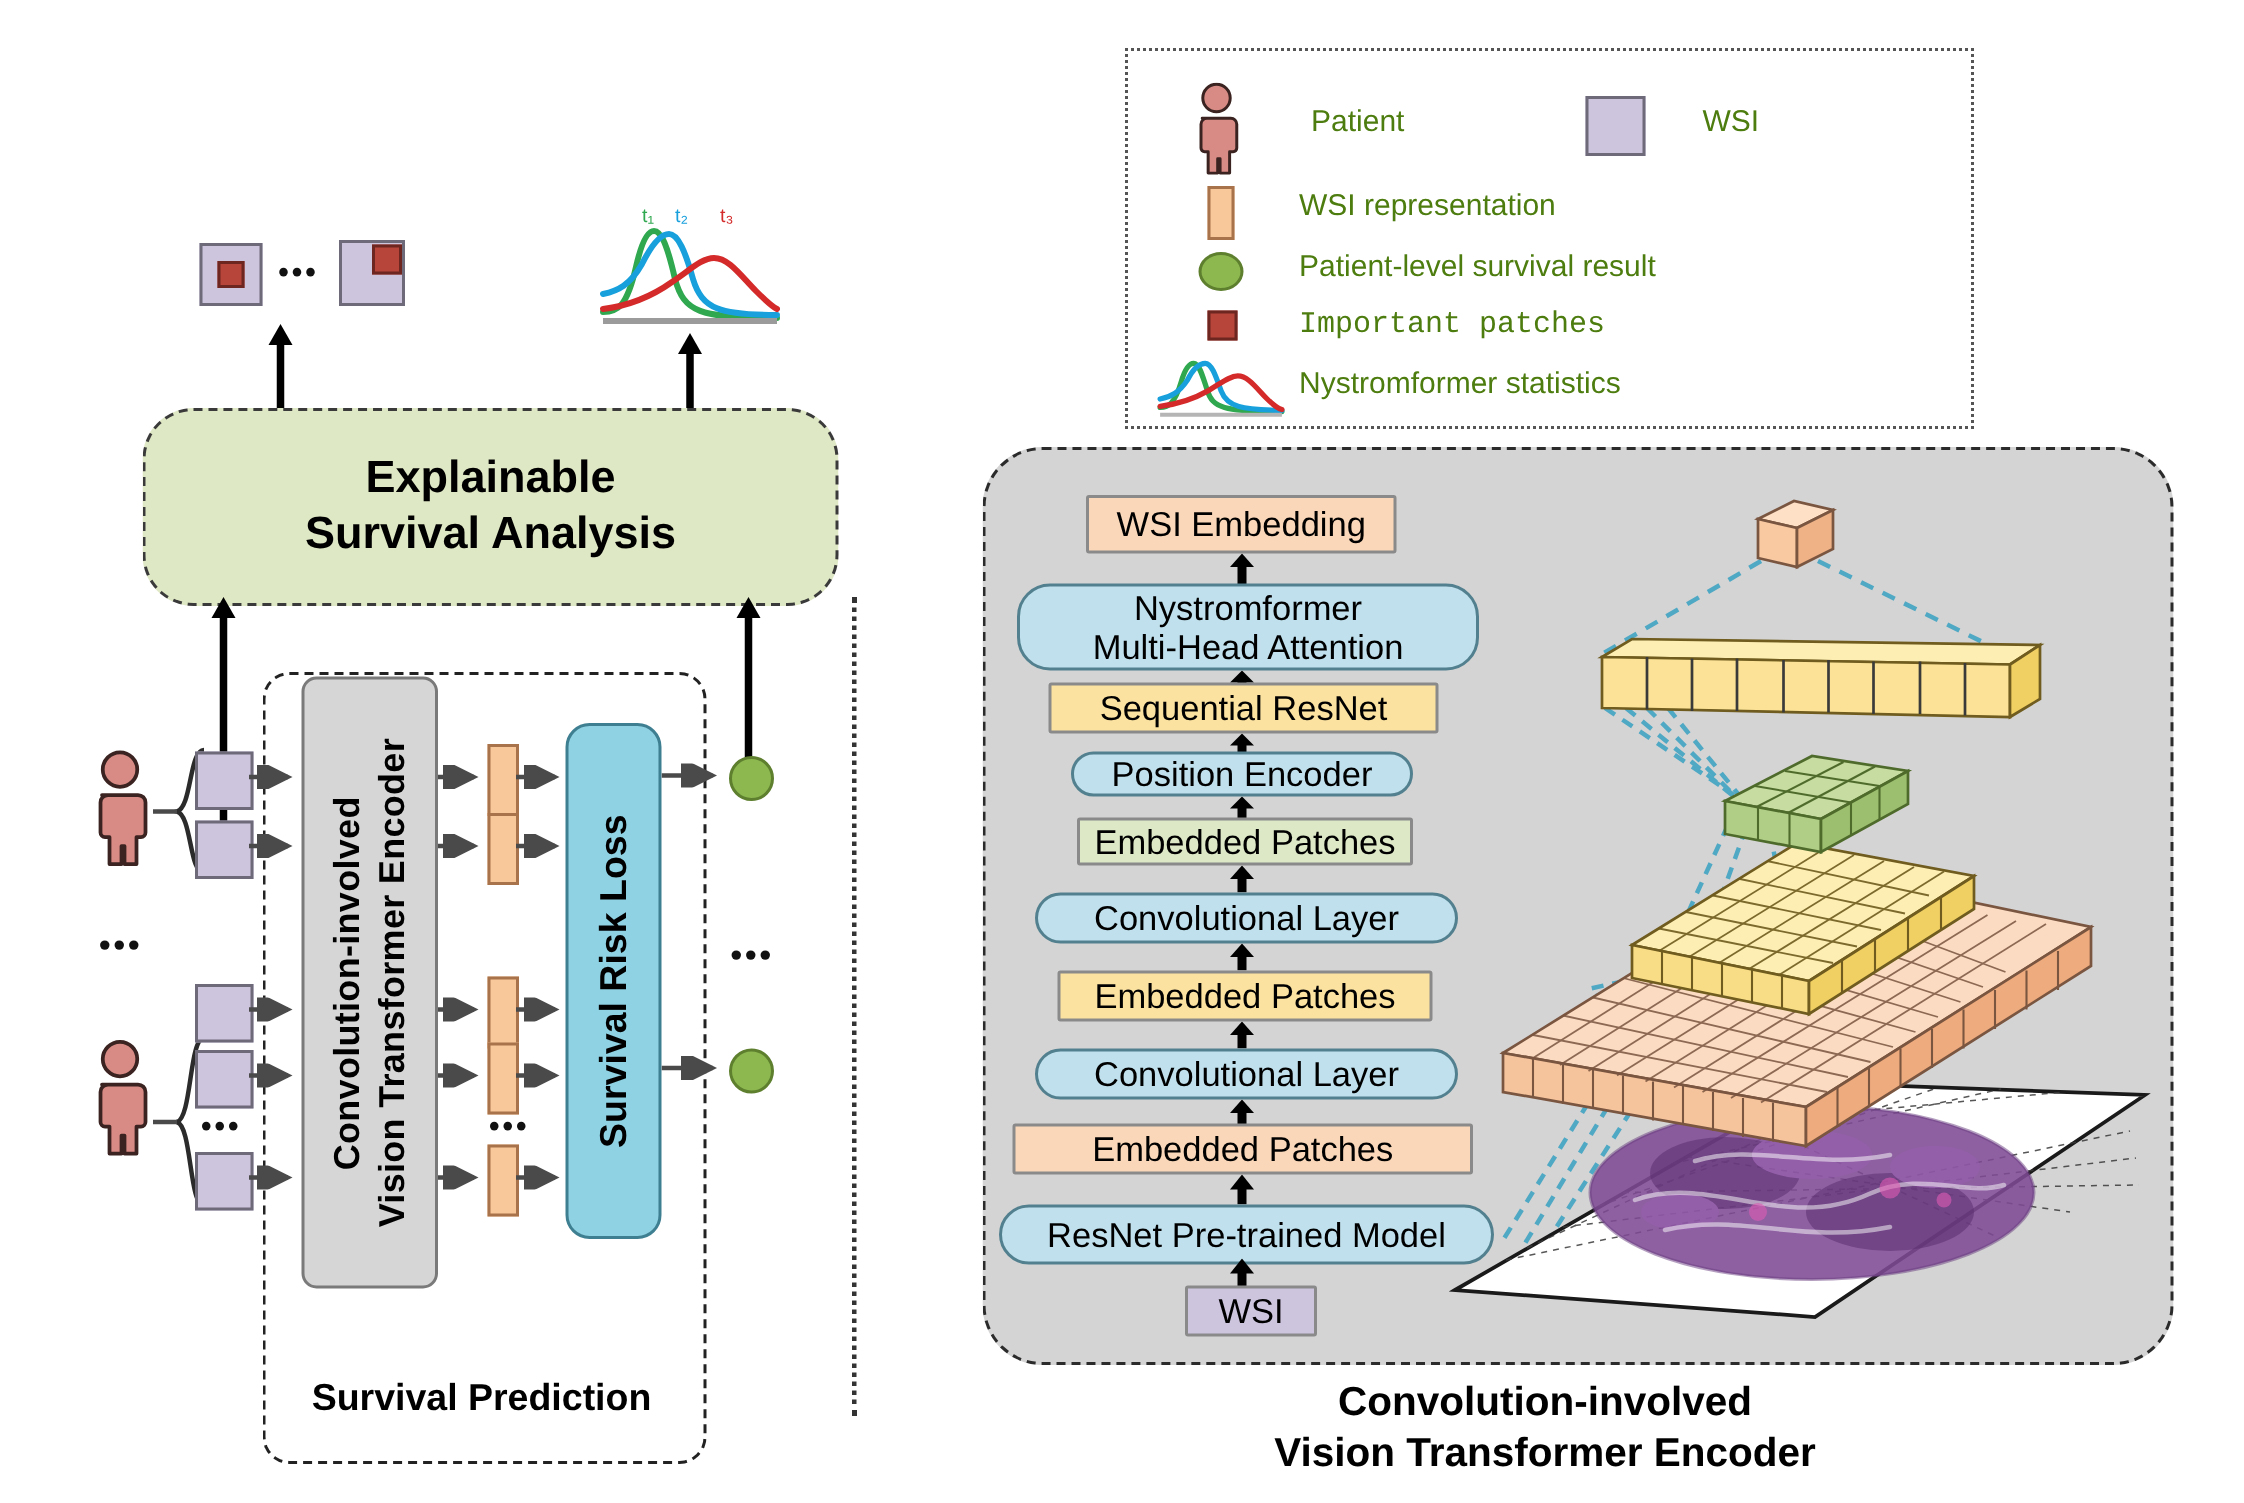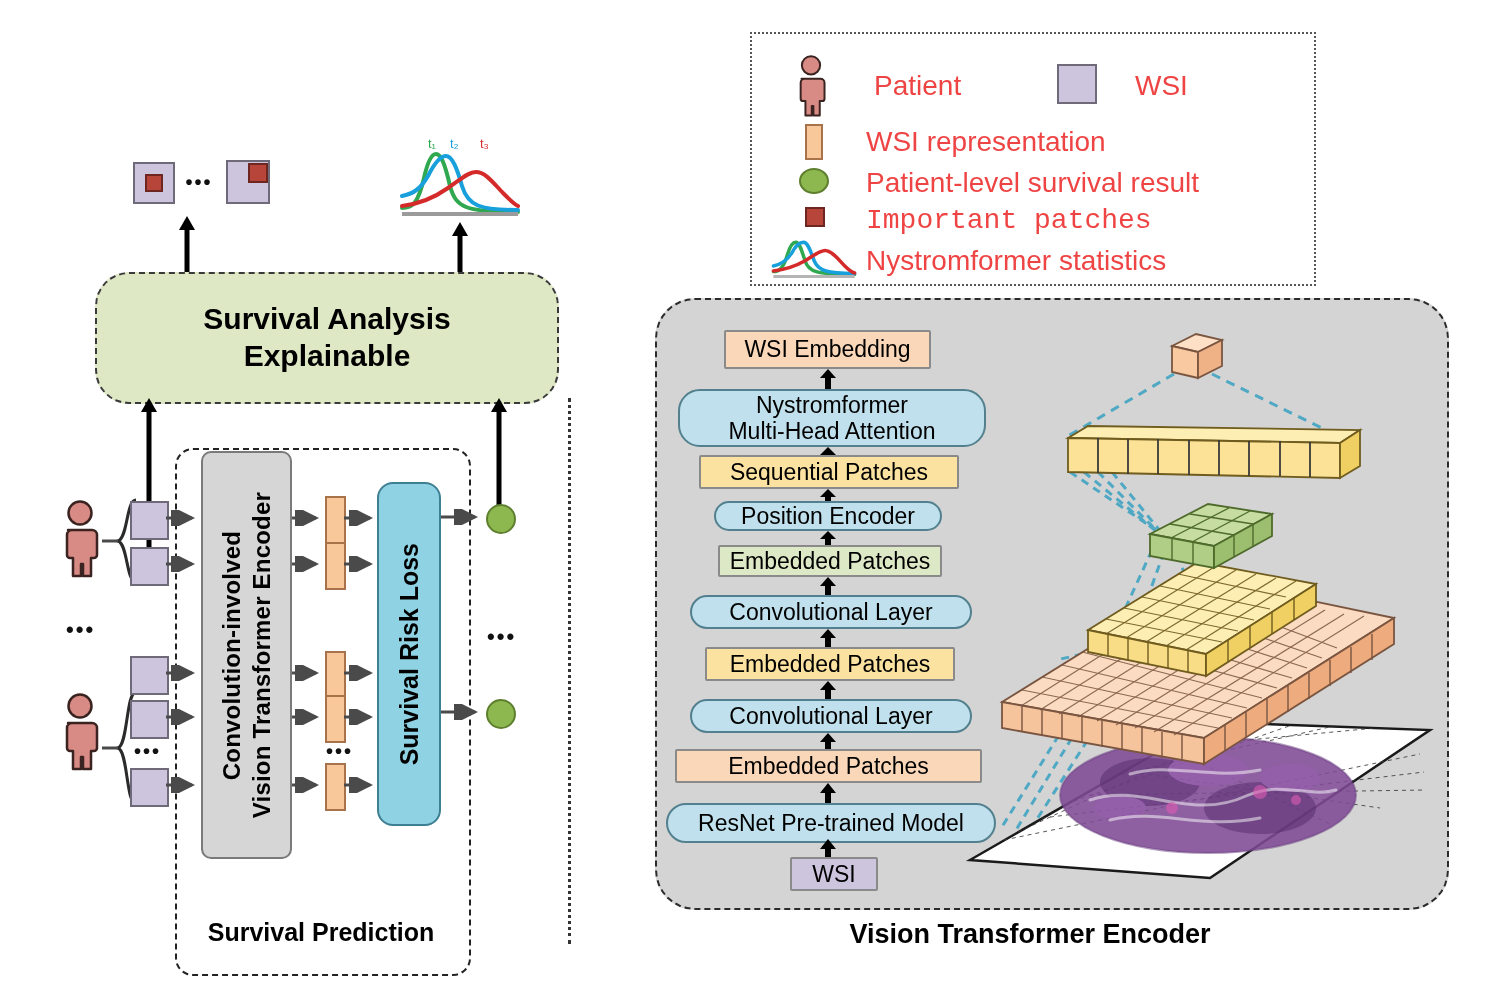--- a/index.html
+++ b/index.html
@@ -33,21 +33,21 @@
   #risk-box{
     background:#8fd2e3;border:2px solid #3f7f92;border-radius:16px;
   }
   #risk-box .vtxt{
     writing-mode:vertical-rl;transform:rotate(180deg);
     font-weight:bold;font-size:25px;white-space:pre;
   }
 
   
   #legend-box{border:2px dotted #555;background:#fff;}
-  .legend-label{font-size:28px;color:#ef4444;white-space:nowrap;}
+  .legend-label{font-size:20px;color:#4d7c0f;white-space:nowrap;}
   #encoder-panel{background:#d4d4d4;border:2px dashed #2b2b2b;border-radius:40px;}
   .pbox{
     box-sizing:border-box;font-size:23px;color:#000;line-height:1.14;
     display:flex;align-items:center;justify-content:center;text-align:center;
   }
   .pbox.rect{border:2px solid #8a8a8a;border-radius:2px;}
   .pbox.pill{border:2px solid #53808f;border-radius:22px;}
   .c-peach{background:#fad7b8;}
   .c-blue{background:#bfe0ec;}
   .c-yellow{background:#fbe2a0;}
@@ -97,22 +97,22 @@
   </svg>
 </div>
 
 <svg class="abs" style="left:448px;top:222px;width:24px;height:50px;">
   <line x1="12" y1="50" x2="12" y2="12" stroke="#000" stroke-width="5"></line>
   <path d="M4,14 L12,0 L20,14 z" fill="#000"></path>
 </svg>
 
 <div class="abs ctr" id="explainable-box" style="left:95px;top:272px;width:460px;height:128px;">
   <div>
+    <div>Explainable</div>
     <div>Survival Analysis</div>
-    <div>Explainable</div>
   </div>
 </div>
 
 <svg class="abs" style="left:137px;top:398px;width:24px;height:152px;">
   <line x1="12" y1="152" x2="12" y2="12" stroke="#000" stroke-width="5"></line>
   <path d="M4,14 L12,0 L20,14 z" fill="#000"></path>
 </svg>
 <svg class="abs" style="left:487px;top:398px;width:24px;height:122px;">
   <line x1="12" y1="122" x2="12" y2="12" stroke="#000" stroke-width="5"></line>
   <path d="M4,14 L12,0 L20,14 z" fill="#000"></path>
@@ -274,21 +274,21 @@
 
 <div class="abs pbox pill c-blue" style="left:678px;top:389px;width:308px;height:58px;">
   <span style="white-space:pre-line" id="nys-label">Nystromformer
 Multi-Head Attention</span>
 </div>
 <svg class="abs" style="left:818px;top:447px;width:20px;height:16px;">
   <line x1="10" y1="16" x2="10" y2="7" stroke="#000" stroke-width="6"></line>
   <path d="M2,8 L10,0 L18,8 z" fill="#000"></path>
 </svg>
 
-<div class="abs pbox rect c-yellow" style="left:699px;top:455px;width:260px;height:34px;">Sequential Patches</div>
+<div class="abs pbox rect c-yellow" style="left:699px;top:455px;width:260px;height:34px;">Sequential ResNet</div>
 <svg class="abs" style="left:818px;top:489px;width:20px;height:16px;">
   <line x1="10" y1="16" x2="10" y2="7" stroke="#000" stroke-width="6"></line>
   <path d="M2,8 L10,0 L18,8 z" fill="#000"></path>
 </svg>
 
 <div class="abs pbox pill c-blue" style="left:714px;top:501px;width:228px;height:30px;">Position Encoder</div>
 <svg class="abs" style="left:818px;top:531px;width:20px;height:16px;">
   <line x1="10" y1="16" x2="10" y2="7" stroke="#000" stroke-width="6"></line>
   <path d="M2,8 L10,0 L18,8 z" fill="#000"></path>
 </svg>
@@ -510,14 +510,15 @@
   </g>
 
   <g>
     <polygon points="212,16 236,4 262,10 238,22" fill="#fde0c6" stroke="#7a5540" stroke-width="1.8"></polygon>
     <polygon points="212,16 238,22 238,48 212,42" fill="#f9c9a2" stroke="#7a5540" stroke-width="1.8"></polygon>
     <polygon points="238,22 262,10 262,36 238,48" fill="#efb286" stroke="#7a5540" stroke-width="1.8"></polygon>
   </g>
 </svg>
 
 <div class="abs" id="panel-caption" style="left:810px;top:918px;width:440px;">
+  <div>Convolution-involved</div>
   <div>Vision Transformer Encoder</div>
 </div>
 
 </body></html>

